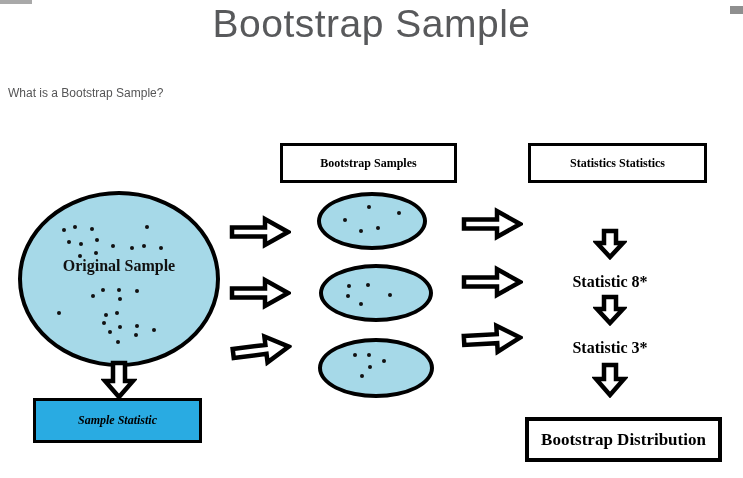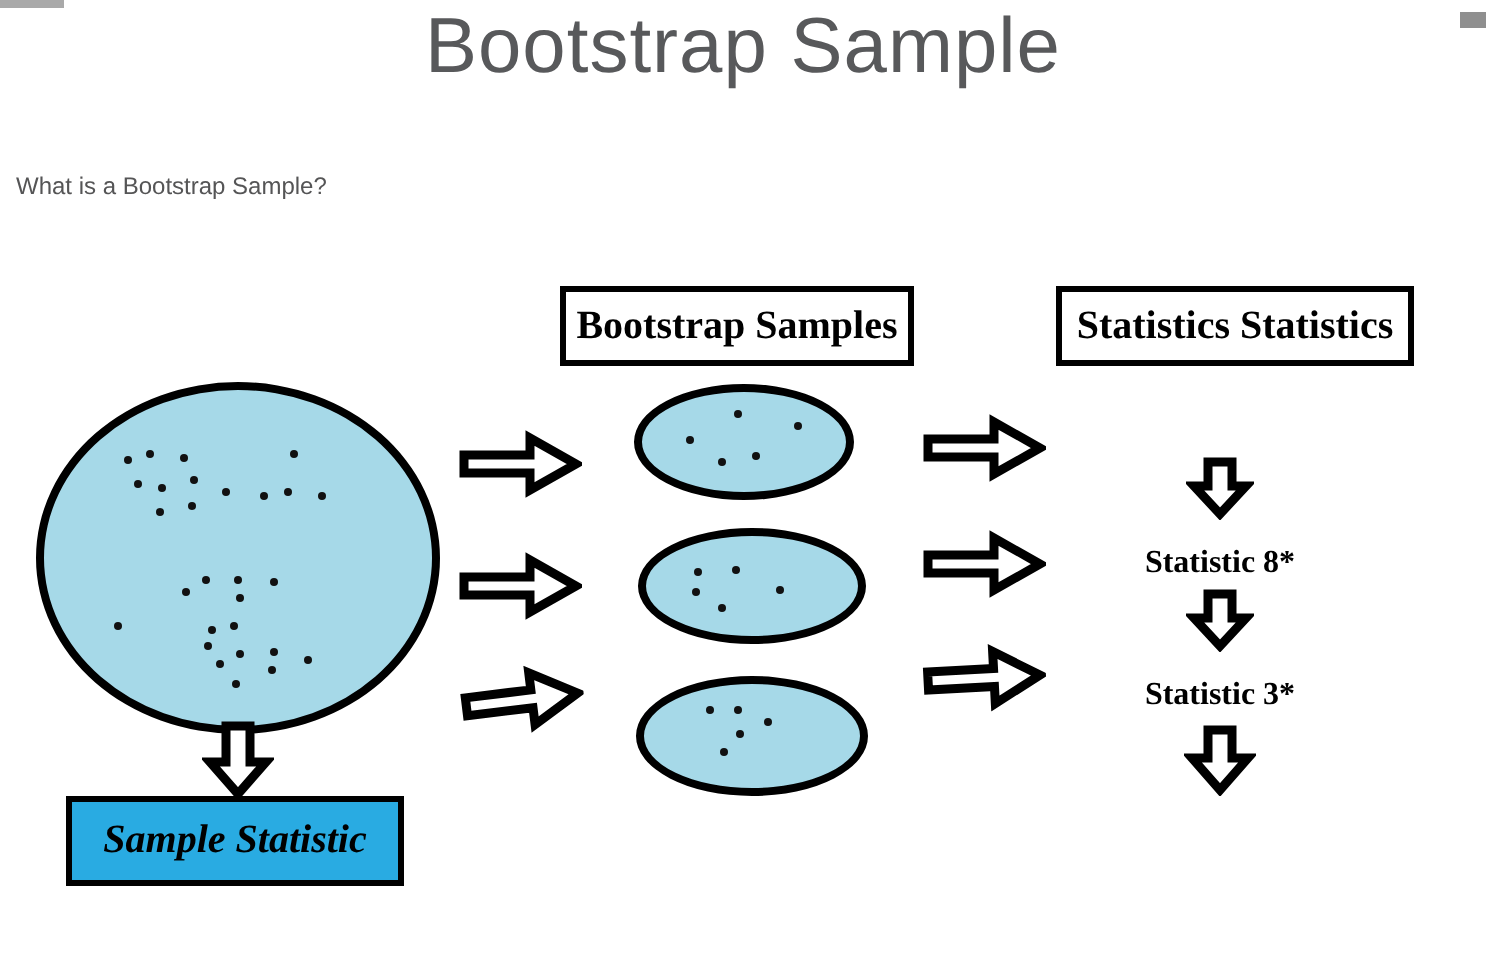--- a/index.html
+++ b/index.html
@@ -50,21 +50,21 @@
     background: #111; border-radius: 50%;
     transform: translate(-50%, -50%);
   }
 
   .label-box {
     position: absolute;
     background: #fff;
     border: 3px solid #000;
     display: flex; align-items: center; justify-content: center;
     font-family: "Liberation Serif", serif;
-    font-weight: 700; font-size: 20px; color: #000;
+    font-weight: 700; font-size: 12px; color: #000;
     text-align: center;
   }
   .bootstrap-samples-box    { left: 280px; top: 143px; width: 177px; height: 40px; }
   .bootstrap-statistics-box { left: 528px; top: 143px; width: 179px; height: 40px; }
   .sample-statistic-box     { left: 33px;  top: 398px; width: 169px; height: 45px; background: #29abe2; font-style: italic; }
   .bootstrap-distribution-box { left: 525px; top: 417px; width: 197px; height: 45px; border-width: 4px; font-size: 17px; }
 
   .stat-label {
     position: absolute; left: 535px; width: 150px; height: 20px;
     text-align: center;
@@ -92,20 +92,21 @@
 
 <div class="page">
 
   <div class="artifact artifact-left"></div>
   <div class="artifact artifact-right"></div>
 
   <h1 class="page-title">Bootstrap Sample</h1>
   <div class="page-subtitle">What is a Bootstrap Sample?</div>
 
   <div class="shape original-sample">
+    <div class="original-sample-label">Original Sample</div>
   <span class="dot" style="left: 21.8%; top: 21%;"></span>
       <span class="dot" style="left: 27.2%; top: 19.3%;"></span>
       <span class="dot" style="left: 36.1%; top: 20.5%;"></span>
       <span class="dot" style="left: 64.4%; top: 18.8%;"></span>
       <span class="dot" style="left: 24.3%; top: 27.8%;"></span>
       <span class="dot" style="left: 30.2%; top: 29%;"></span>
       <span class="dot" style="left: 38.6%; top: 26.7%;"></span>
       <span class="dot" style="left: 47%; top: 30.1%;"></span>
       <span class="dot" style="left: 56.9%; top: 31.8%;"></span>
       <span class="dot" style="left: 62.9%; top: 30.1%;"></span>
@@ -193,14 +194,17 @@
   <div class="stat-label stat-2">Statistic 8*</div>
   <svg class="arrow ad-s2" width="34" height="32" viewBox="0 0 34 32">
     <path d="M11 3 H23 V15 H30 L17 29 L4 15 H11 Z" fill="#fff" stroke="#000" stroke-width="4.5"></path>
   </svg>
 
   <div class="stat-label stat-3">Statistic 3*</div>
   <svg class="arrow ad-s3" width="36" height="36" viewBox="0 0 36 36">
     <path d="M12 3 H24 V17 H32 L18 33 L4 17 H12 Z" fill="#fff" stroke="#000" stroke-width="4.5"></path>
   </svg>
 
+  <div class="label-box bootstrap-distribution-box">
+    <span>Bootstrap Distribution</span>
+  </div>
 
 </div>
 
 </body></html>

